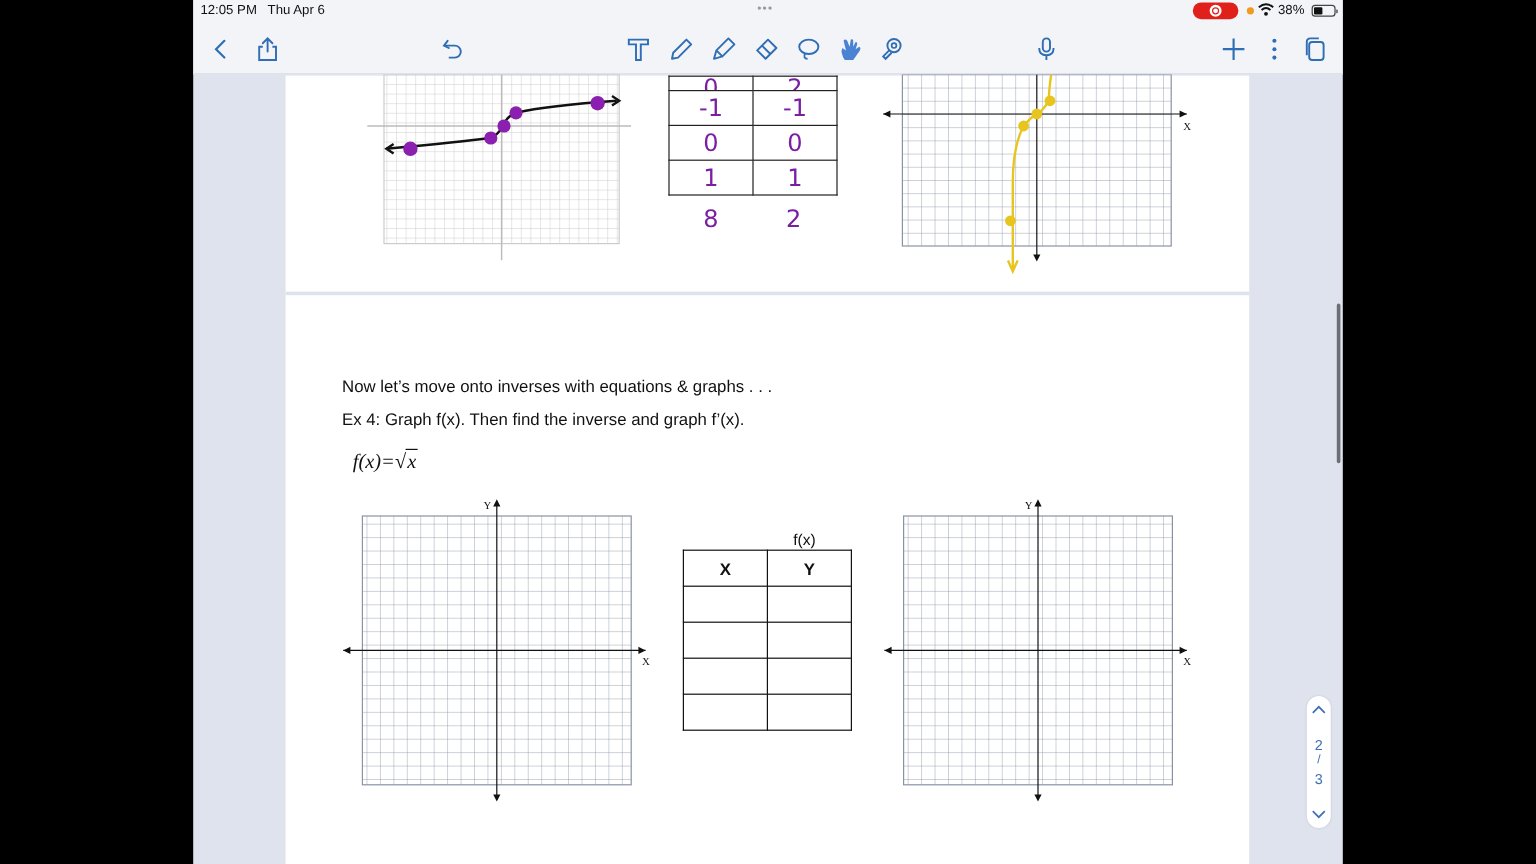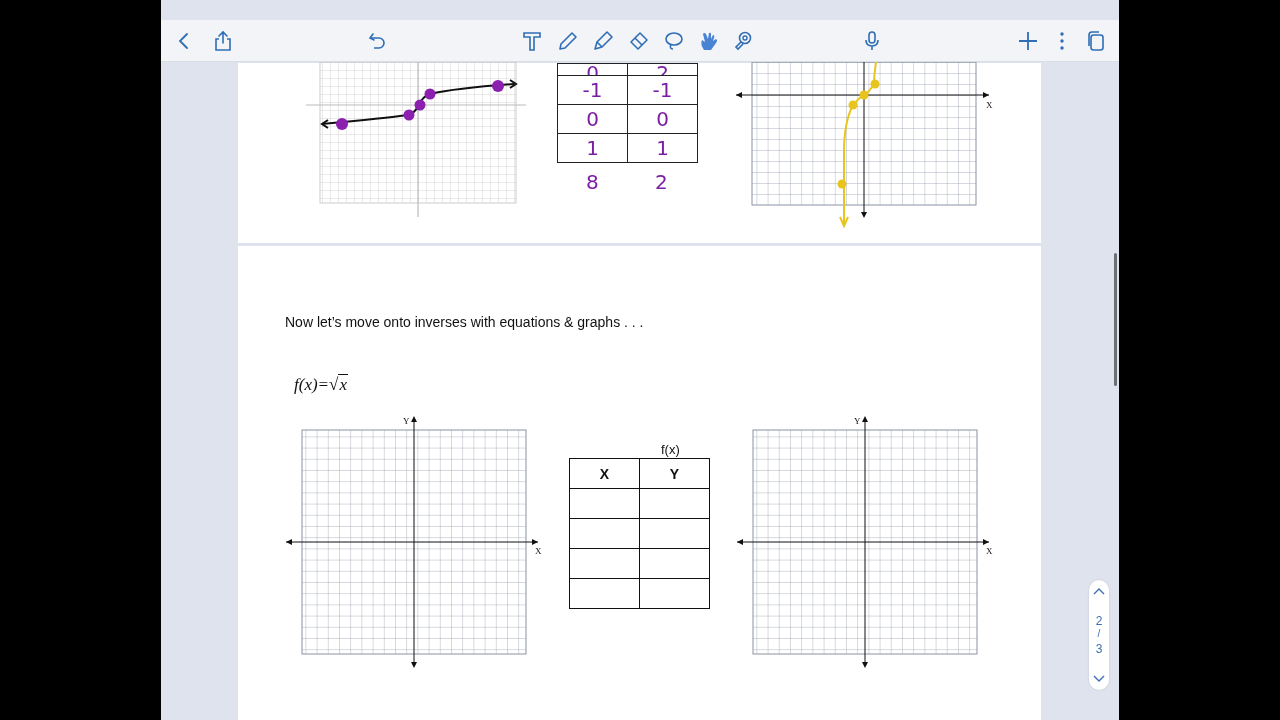--- a/index.html
+++ b/index.html
@@ -45,20 +45,40 @@
   .pager { position: absolute; left: 928px; top: 580px; width: 20px; height: 110px; background: #fff; border-radius: 10px; box-shadow: 0 0 2px rgba(0,0,0,0.15); text-align: center; color: #3e6fb3; font-size: 12px; }
   .pager .up { position: absolute; left: 0; top: 4px; width: 20px; cursor: pointer; }
   .pager .num { position: absolute; left: 0; width: 20px; }
   .pager .down { position: absolute; left: 0; bottom: 4px; width: 20px; cursor: pointer; }
 </style>
 </head>
 <body>
 
 <div class="screen">
 
+  <div class="statusbar">
+    <span class="status-time">12:05 PM</span>
+    <span class="status-date">Thu Apr 6</span>
+    <span class="status-dots">•••</span>
+    <div class="rec-pill">
+        <div class="dot"></div>
+      </div>
+    <div class="orange-dot"></div>
+    <span class="wifi">
+      <svg width="14" height="12" viewBox="0 0 14 12">
+          <path d="M1 4 Q7 -1 13 4" stroke="#111" stroke-width="1.6" fill="none"></path>
+          <path d="M3.3 6.3 Q7 3 10.7 6.3" stroke="#111" stroke-width="1.6" fill="none"></path>
+          <circle cx="7" cy="9.5" r="1.6" fill="#111"></circle>
+        </svg>
+    </span>
+    <span class="battery-pct">38%</span>
+    <div class="battery">
+        <div class="fill"></div>
+      </div>
+  </div>
 
   <div class="toolbar">
     <div class="tb-btn" style="left:10px">
       <svg viewBox="0 0 22 22">
           <path d="M14 4 L7 11 L14 18" stroke="#2f6db5" stroke-width="1.8" fill="none" stroke-linecap="round"></path>
         </svg>
     </div>
     <div class="tb-btn" style="left:49px">
       <svg viewBox="0 0 22 22">
           <path d="M11 2 V13 M7 6 L11 2 L15 6" stroke="#2f6db5" stroke-width="1.6" fill="none" stroke-linecap="round"></path>
@@ -201,20 +221,21 @@
       <circle cx="141" cy="22" r="4.5"></circle>
         <circle cx="130" cy="33" r="4.5"></circle>
         <circle cx="119" cy="43" r="4.5"></circle>
         <circle cx="108" cy="122" r="4.5"></circle>
     </g>
   </svg>
 
   <div class="page-sep"></div>
 
   <div class="intro">Now let’s move onto inverses with equations &amp; graphs . . .</div>
+  <div class="ex4">Ex 4: Graph f(x).  Then find the inverse and graph f’(x).</div>
   <div class="formula">
     <span>f(x)=</span><span class="sqrt">√</span><span class="rad">x</span>
   </div>
 
   <svg class="grid" style="left:122px; top:414px" width="265" height="256">
     <defs>
       <pattern id="g3" width="11.2" height="11.2" patternUnits="userSpaceOnUse">
           <path d="M11.2 0 L0 0 0 11.2" fill="none" stroke="#8a93a3" stroke-width="0.7"></path>
         </pattern>
     </defs>

